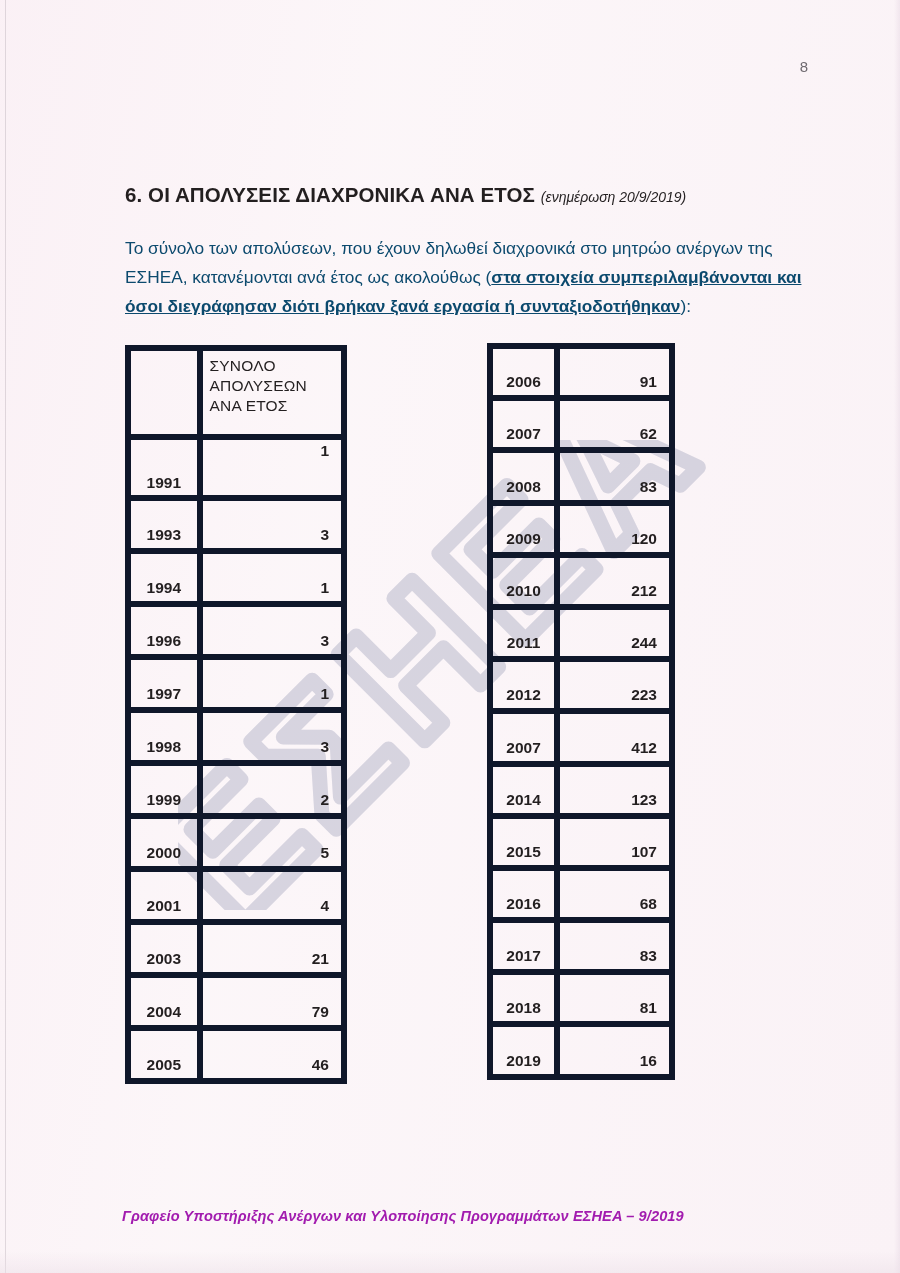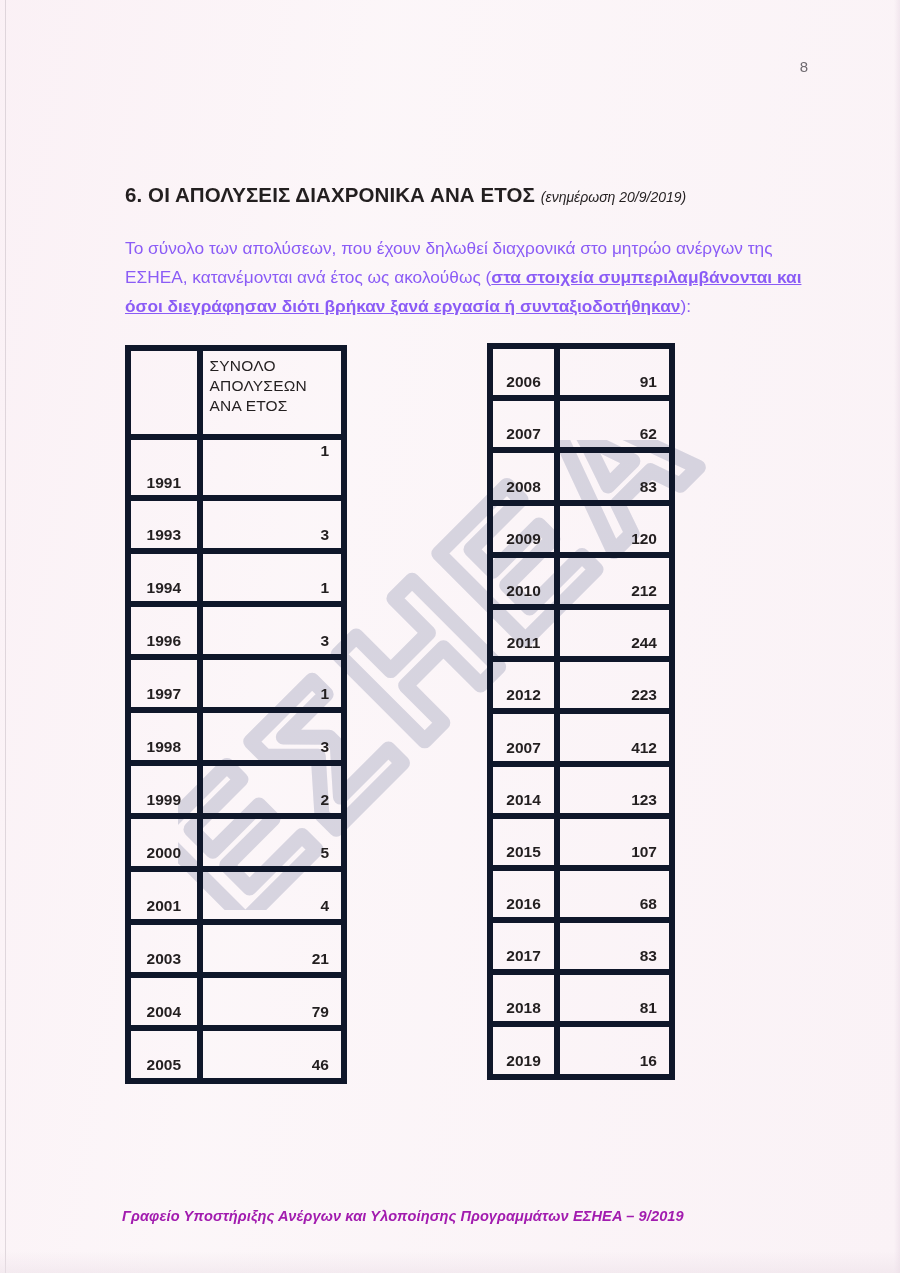--- a/index.html
+++ b/index.html
@@ -83,21 +83,21 @@
     letter-spacing: 0;
   }
 
   .intro {
     position: absolute;
     left: 125px;
     top: 217px;
     width: 690px;
     font-size: 17.3px;
     line-height: 1.66;
-    color: #8b5cf6;
+    color: #0c4a6e;
   }
   .intro .bold-ul {
     font-weight: bold;
     text-decoration: underline;
   }
 
   
   .tables-area {
     position: absolute;
     left: 0;

